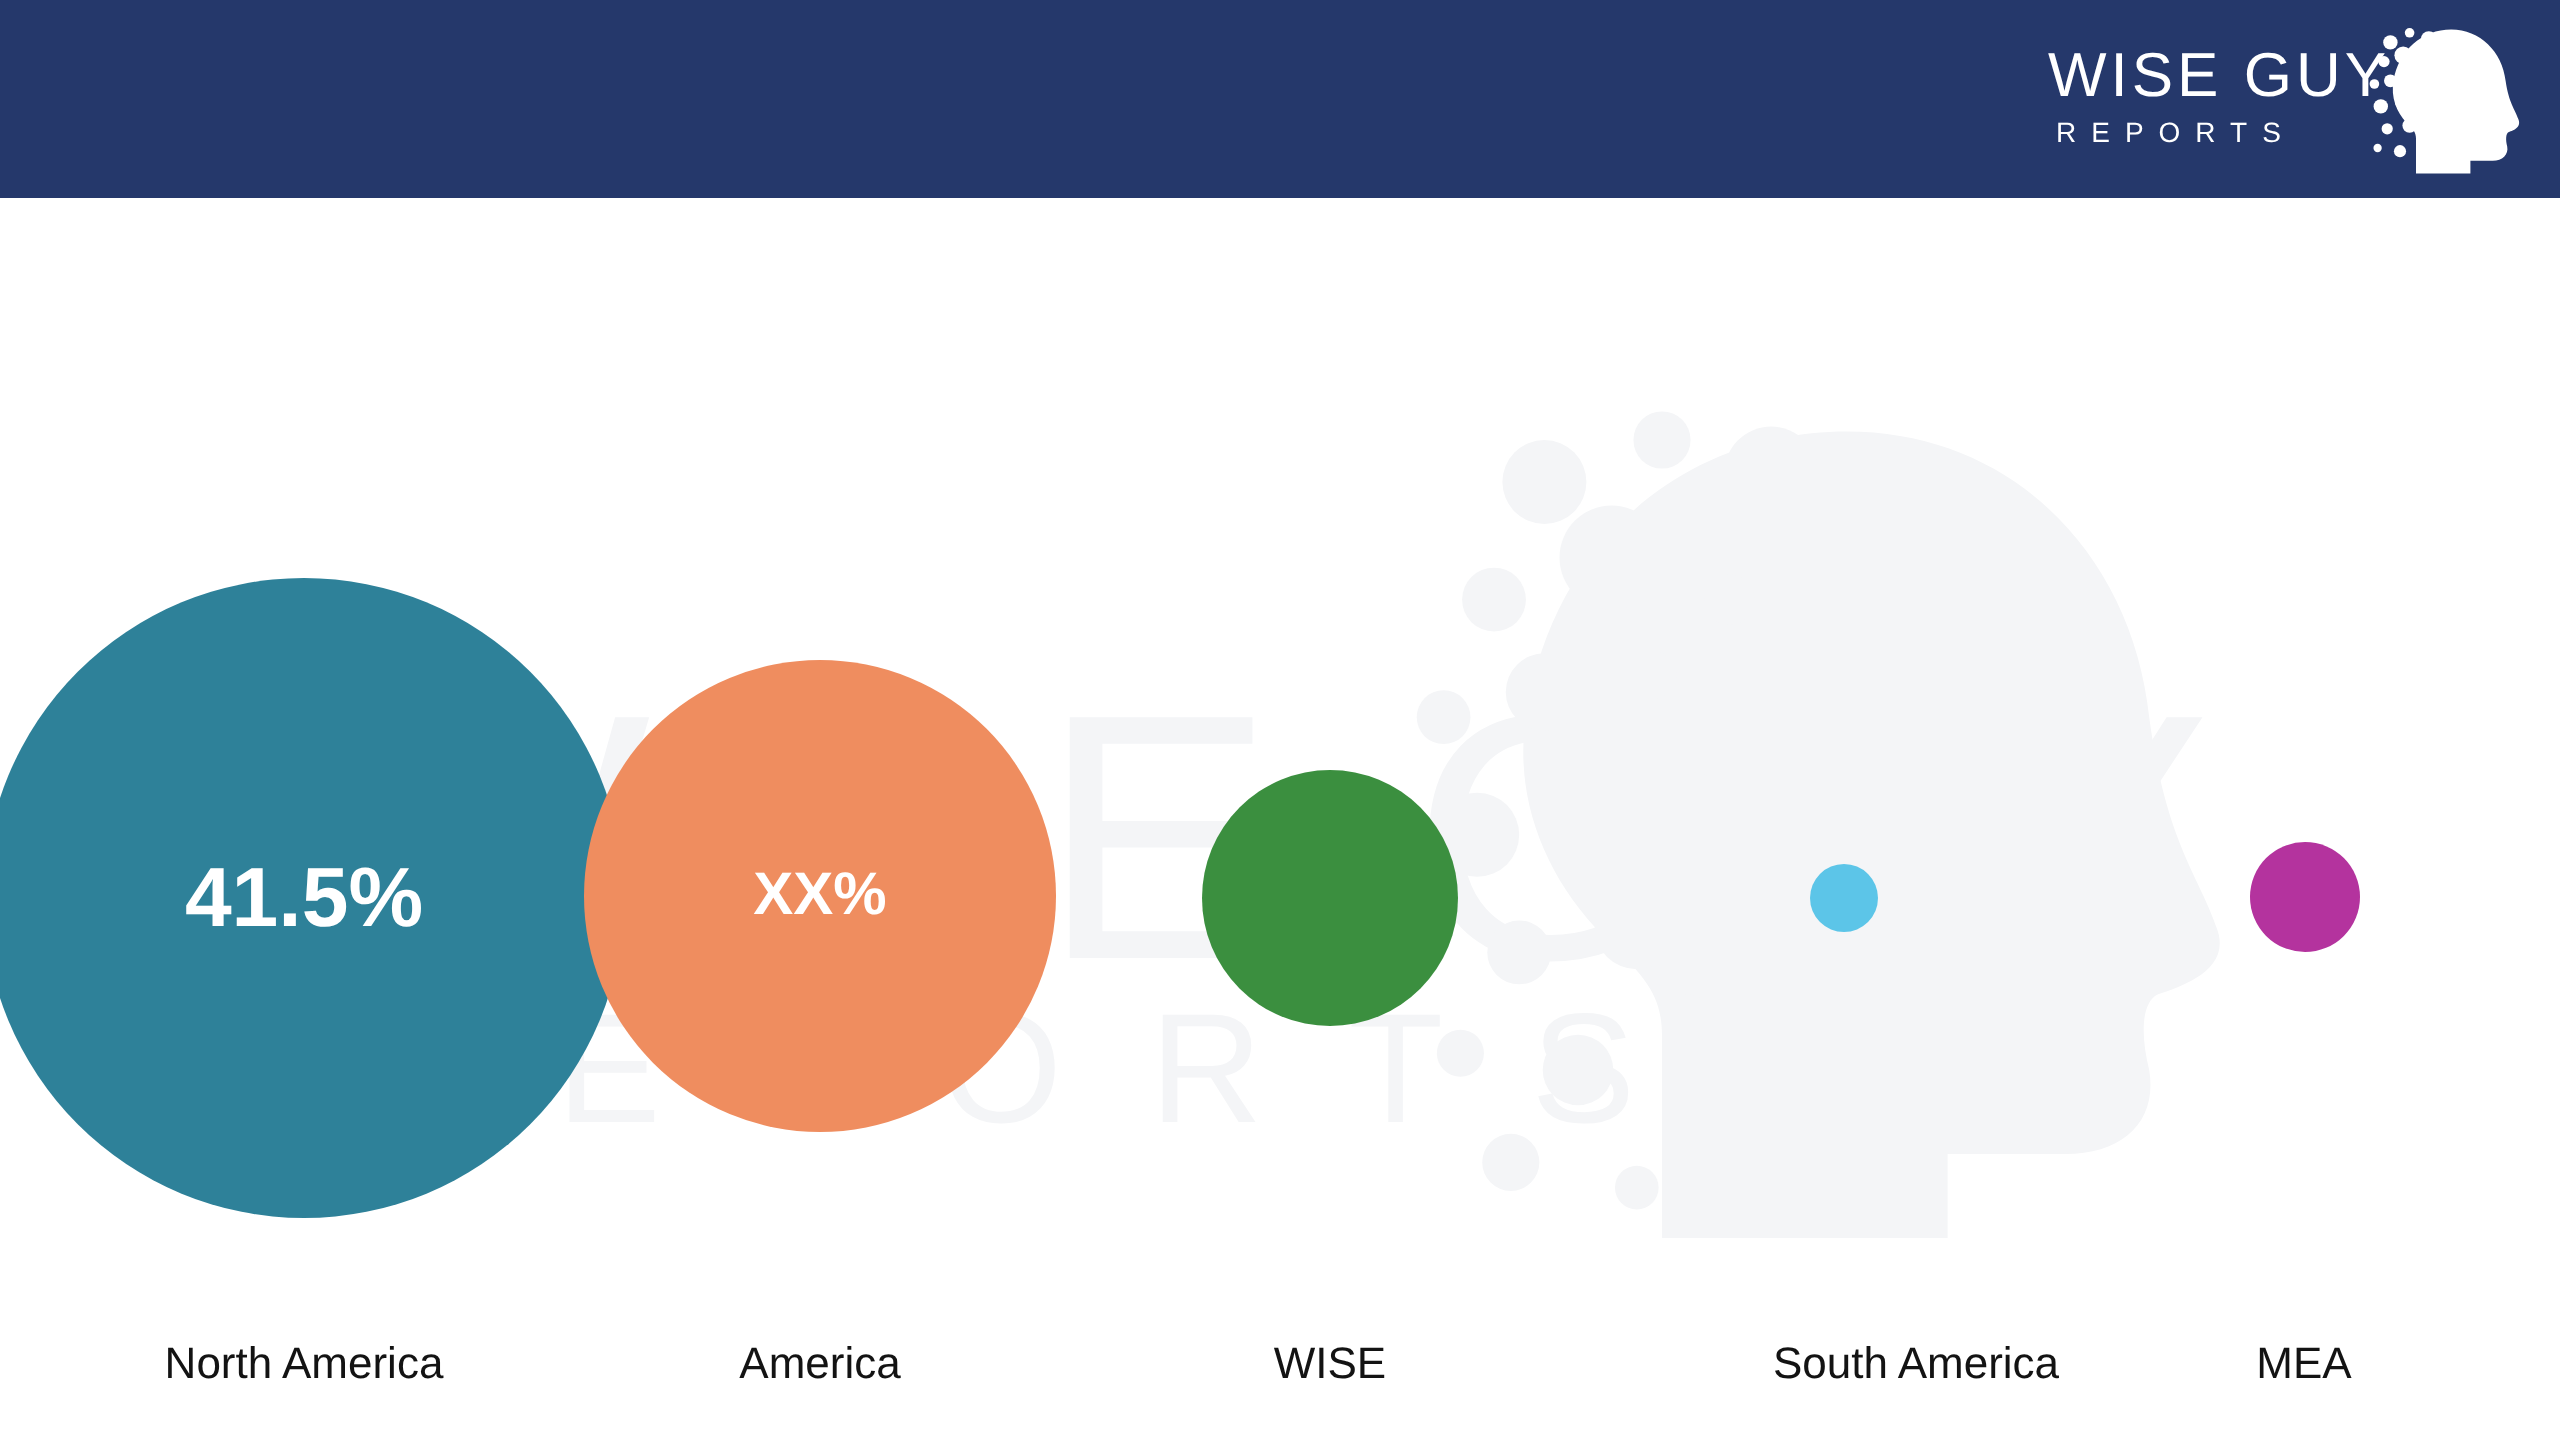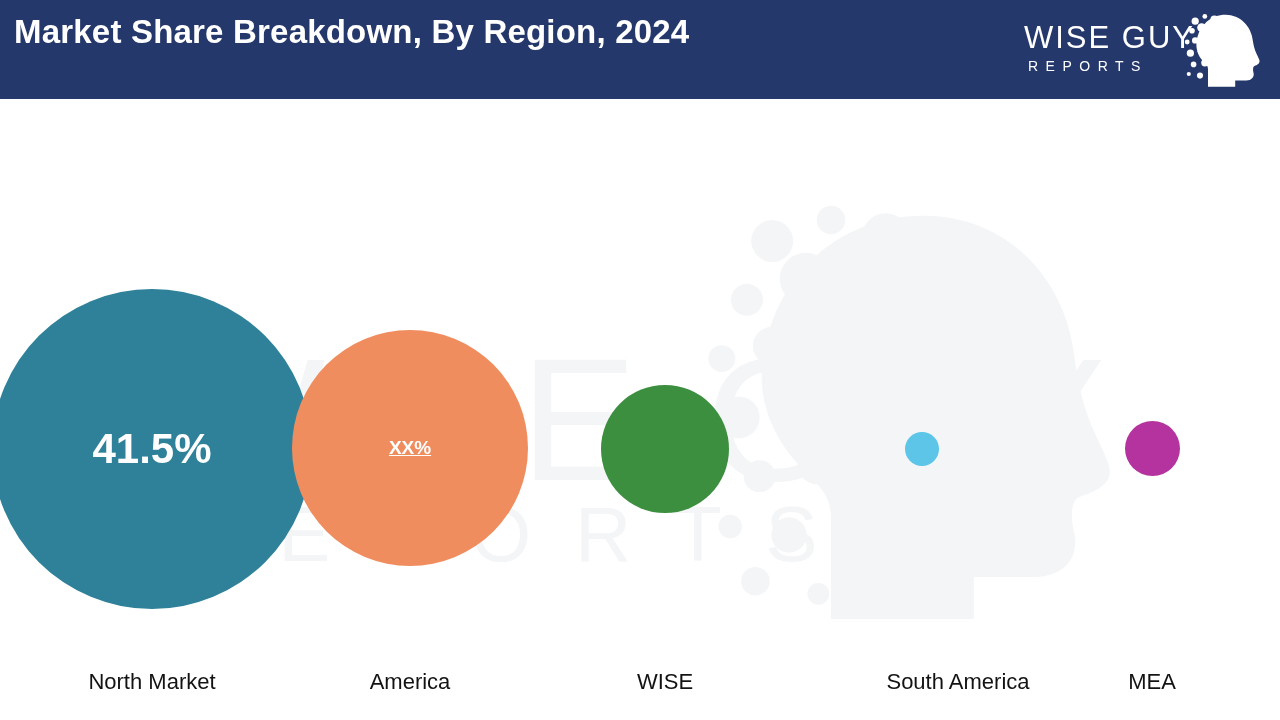--- a/index.html
+++ b/index.html
@@ -130,21 +130,21 @@
     justify-content: center;
   }
   .bubble-label {
     color: #ffffff;
     font-weight: bold;
     white-space: nowrap;
   }
   #bubble-0 { left: -8px;  top: 190px; width: 320px; height: 320px; }
   #bubble-0 .bubble-label { font-size: 42px; }
   #bubble-1 { left: 292px; top: 231px; width: 236px; height: 236px; }
-  #bubble-1 .bubble-label { font-size: 19px; text-decoration: underline; }
+  #bubble-1 .bubble-label { font-size: 30px; }
   #bubble-2 { left: 601px; top: 286px; width: 128px; height: 128px; }
   #bubble-2 .bubble-label { font-size: 15px; }
   #bubble-3 { left: 905px; top: 333px; width: 34px;  height: 34px; }
   #bubble-3 .bubble-label { font-size: 9px; }
   #bubble-4 { left: 1125px; top: 322px; width: 55px; height: 55px; }
   #bubble-4 .bubble-label { font-size: 11px; }
 
   
   .cat-label {
     position: absolute;
@@ -159,21 +159,20 @@
   #cat-2 { left: 665px; }
   #cat-3 { left: 958px; }
   #cat-4 { left: 1152px; }
 </style>
 </head>
 <body>
 
 <div id="page">
 
   <div id="header" style="background: rgb(37, 56, 107);">
-    <div id="header-title">Market Share Breakdown, By Region, 2024</div>
 
     <div id="logo">
       <div id="logo-wordmark">WISE GUY</div>
       <div id="logo-subword">REPORTS</div>
       <svg id="logo-head" viewBox="0 0 100 100" fill="#ffffff">
         <path d="M52,6 C70,6 84,20 86,38 C88,52 92,56 94,62 C96,67 91,69 88,70
                  C86,71 86,75 87,79 C88,84 84,88 78,88 L64,88 L64,96 L30,96
                  L30,74 C30,70 28,68 24,64 C18,58 14,48 16,38 C19,19 34,6 52,6 Z"></path>
         <circle cx="14" cy="14" r="4.5"></circle>
         <circle cx="26" cy="8" r="3"></circle>
@@ -235,20 +234,20 @@
     <div class="bubble" id="bubble-2" style="background: rgb(59, 143, 63);">
       <span class="bubble-label"></span>
     </div>
     <div class="bubble" id="bubble-3" style="background: rgb(92, 197, 232);">
       <span class="bubble-label"></span>
     </div>
     <div class="bubble" id="bubble-4" style="background: rgb(180, 51, 158);">
       <span class="bubble-label"></span>
     </div>
 
-    <div class="cat-label" id="cat-0">North Market</div>
+    <div class="cat-label" id="cat-0">North America</div>
     <div class="cat-label" id="cat-1">America</div>
     <div class="cat-label" id="cat-2">WISE</div>
     <div class="cat-label" id="cat-3">South America</div>
     <div class="cat-label" id="cat-4">MEA</div>
 
   </div>
 </div>
 
 </body></html>

